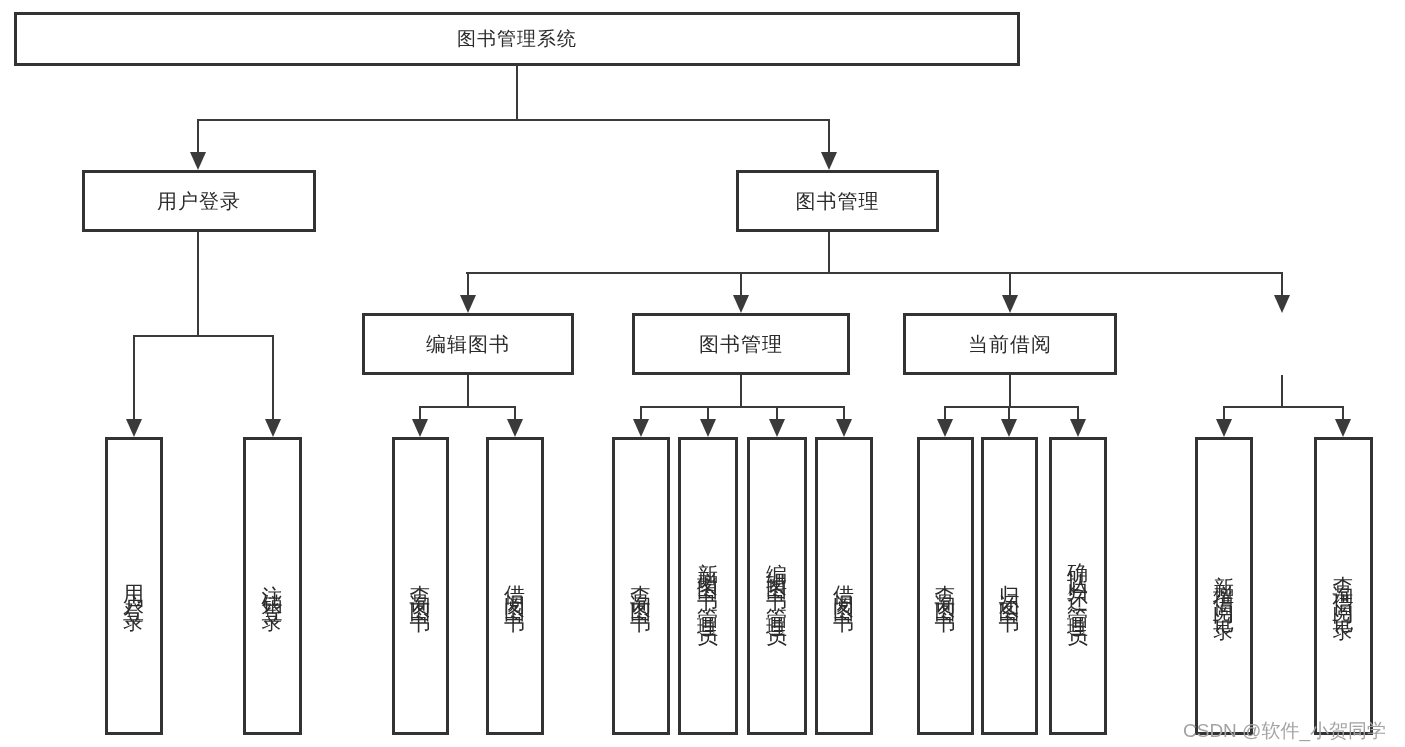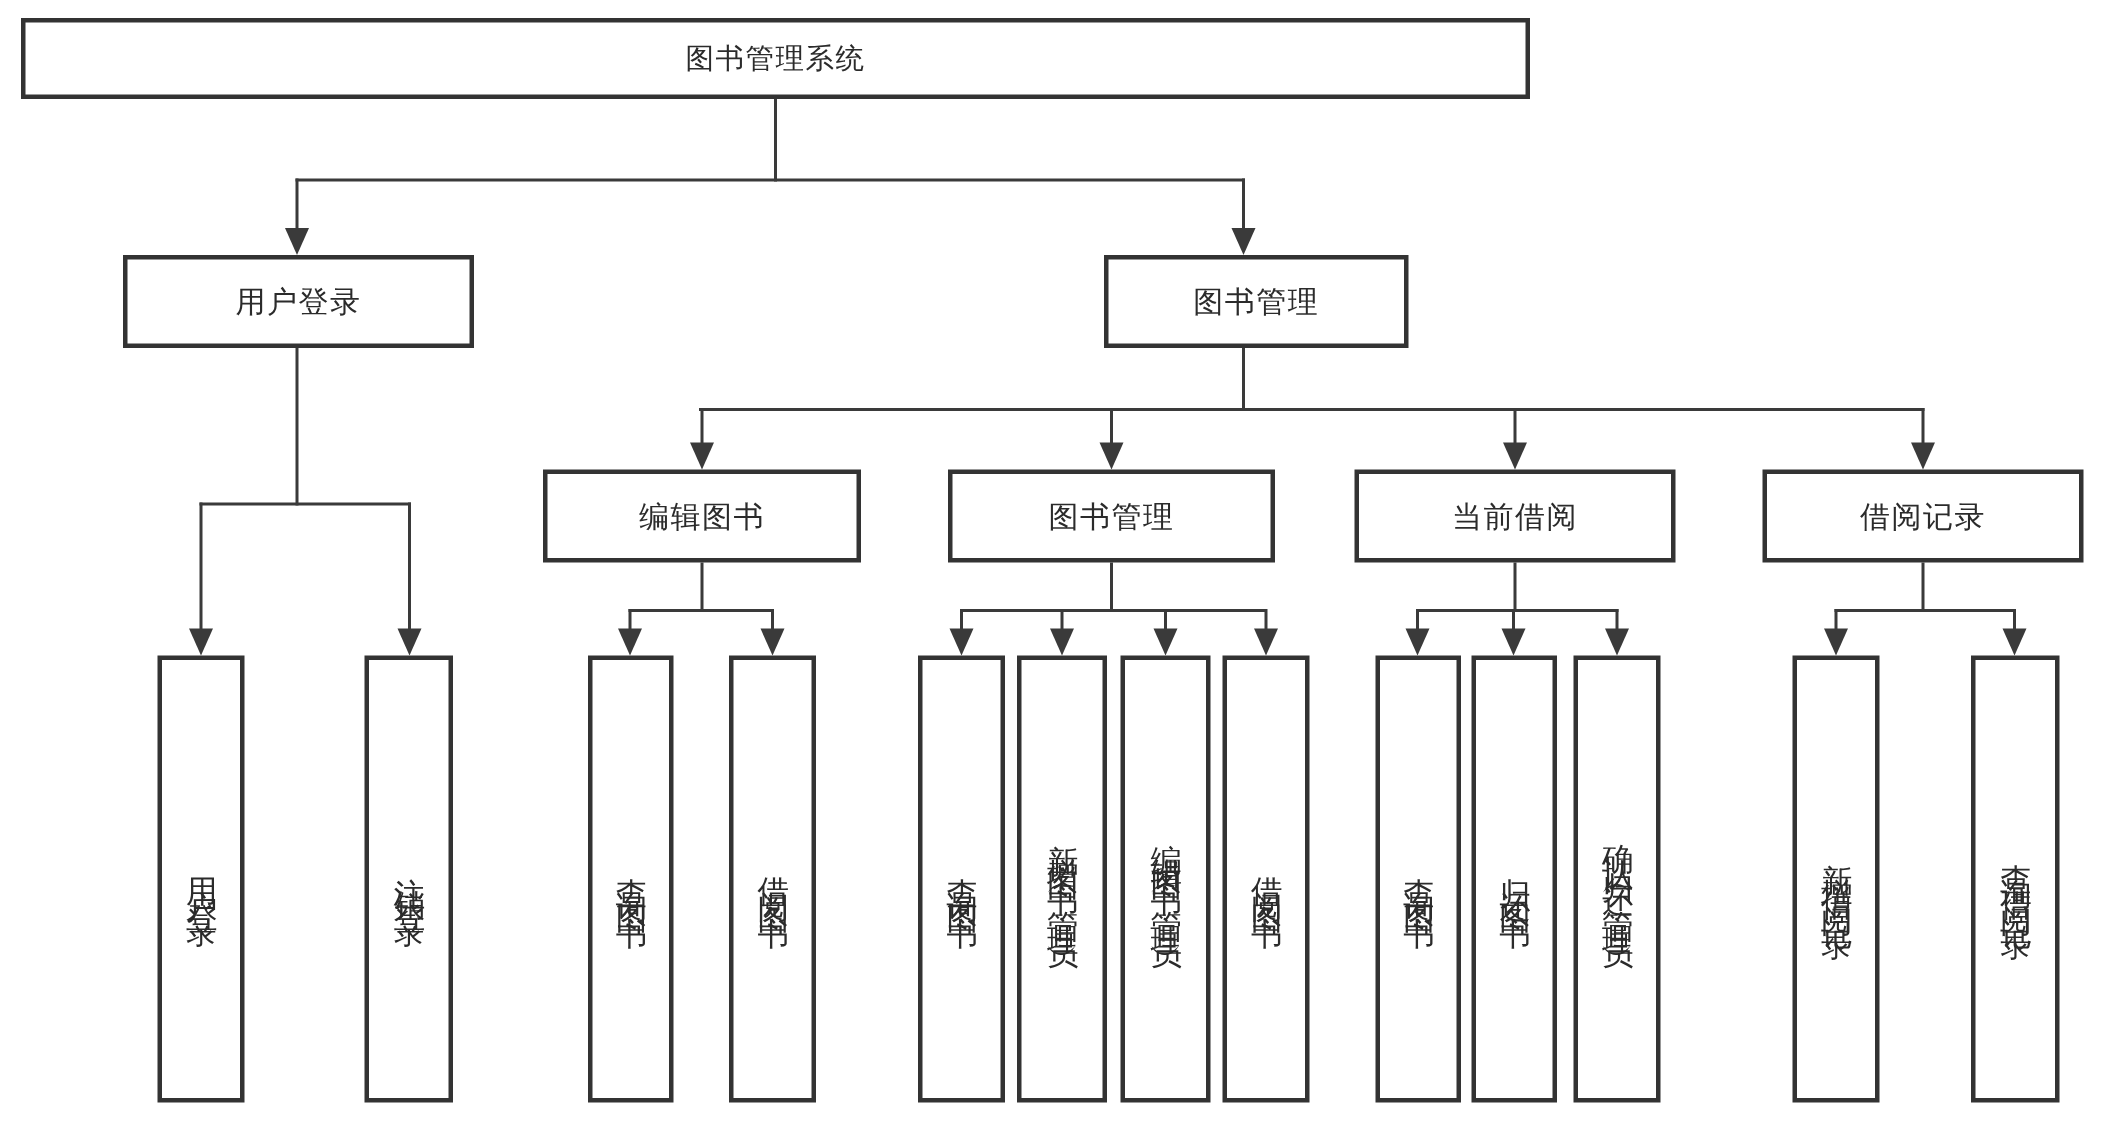--- a/index.html
+++ b/index.html
@@ -46,21 +46,20 @@
 <div class="canvas">
 
   <div class="node root" style="left:14px;top:12px;width:1006px;height:54px">图书管理系统</div>
 
   <div class="node" style="left:82px;top:170px;width:234px;height:62px">用户登录</div>
   <div class="node" style="left:736px;top:170px;width:203px;height:62px">图书管理</div>
 
   <div class="node" style="left:362px;top:313px;width:212px;height:62px">编辑图书</div>
   <div class="node" style="left:632px;top:313px;width:218px;height:62px">图书管理</div>
   <div class="node" style="left:903px;top:313px;width:214px;height:62px">当前借阅</div>
-  <div class="node" style="left:1175px;top:313px;width:214px;height:62px">借阅记录</div>
 
   <div class="node leaf" style="left:105px;">
     <span class="vtext">用户登录</span>
   </div>
   <div class="node leaf" style="left:243px;width:59px">
     <span class="vtext">注销登录</span>
   </div>
 
   <div class="node leaf" style="left:392px;width:57px">
     <span class="vtext">查询图书</span>
@@ -151,14 +150,15 @@
   <div class="vline" style="left:1077px;top:406px;height:15px"></div>
   <div class="arrow" style="left:1070px;top:419px"></div>
 
   <div class="vline" style="left:1281px;top:375px;height:33px"></div>
   <div class="hline" style="left:1223px;top:406px;width:120px"></div>
   <div class="vline" style="left:1223px;top:406px;height:15px"></div>
   <div class="arrow" style="left:1216px;top:419px"></div>
   <div class="vline" style="left:1342px;top:406px;height:15px"></div>
   <div class="arrow" style="left:1335px;top:419px"></div>
 
+  <div class="watermark">CSDN @软件_小贺同学</div>
 
 </div>
 
 </body></html>

